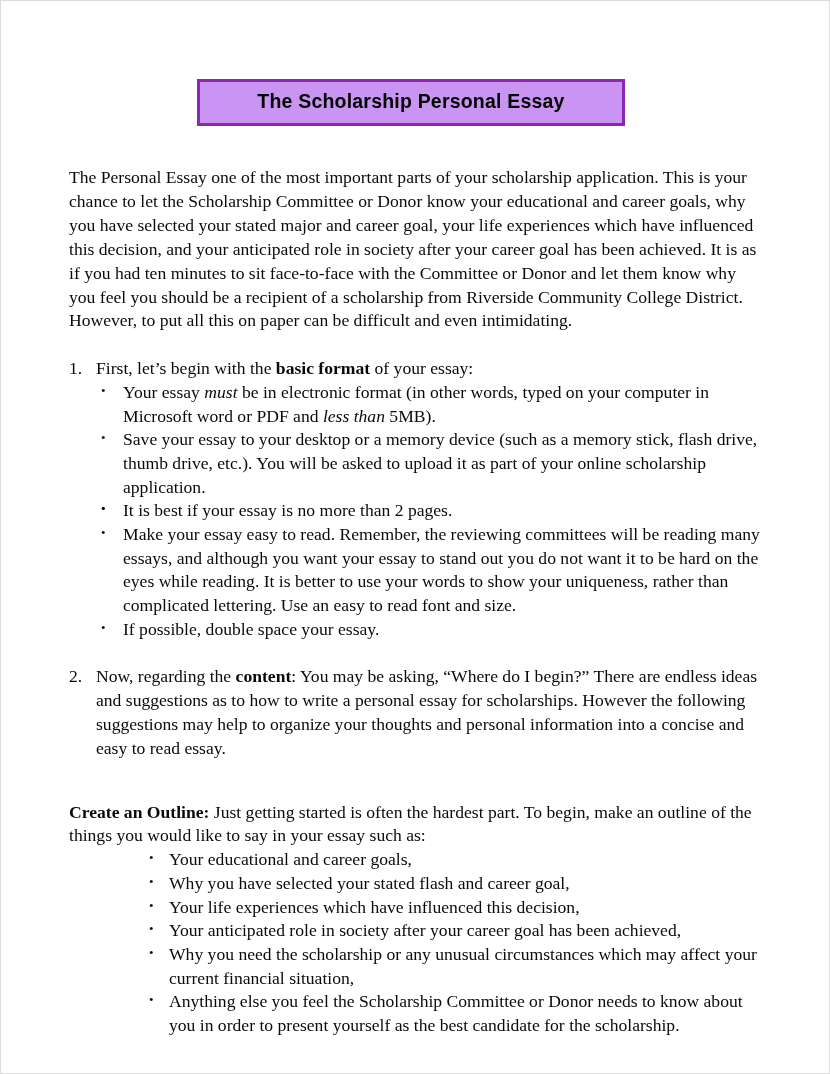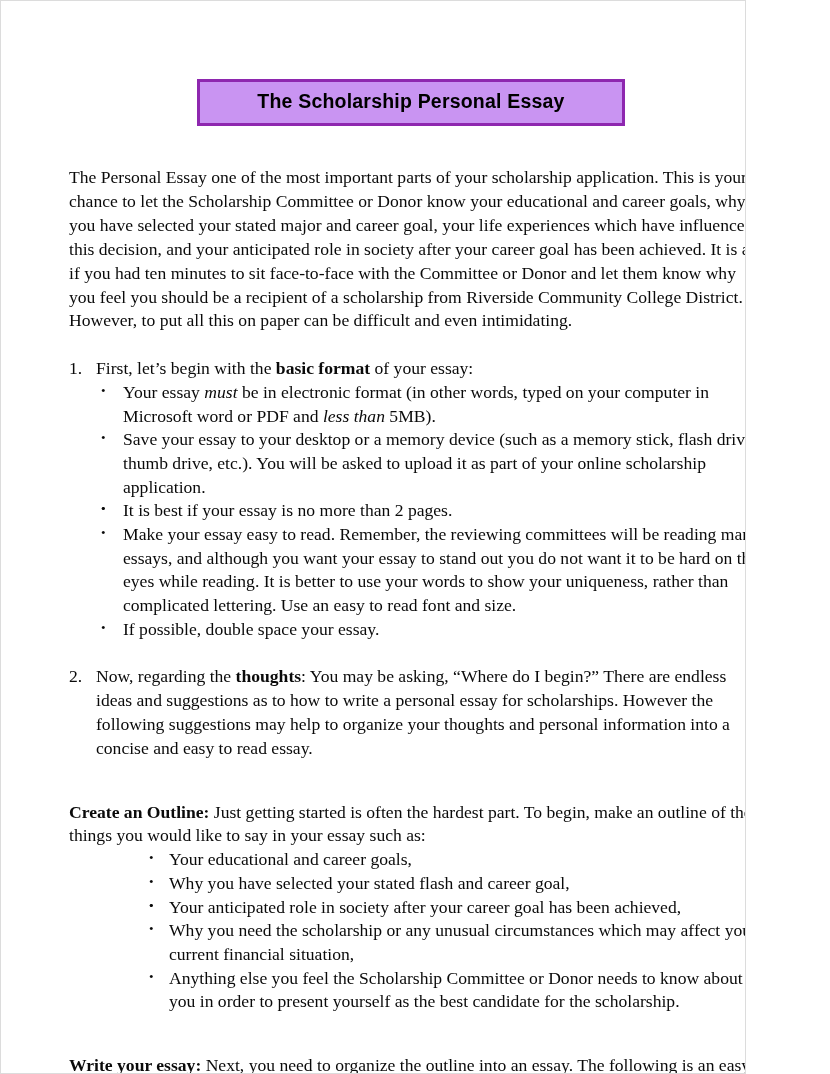--- a/index.html
+++ b/index.html
@@ -2,21 +2,21 @@
 <html><head>
 <meta charset="utf-8">
 <style>
   html, body {
     margin: 0;
     padding: 0;
     background: #ffffff;
   }
   .page {
     position: relative;
-    width: 746px;
+    width: 830px;
     height: 1074px;
     box-sizing: border-box;
     background: #ffffff;
     border: 1px solid #dcdcdc;
     overflow: hidden;
     font-family: "Liberation Serif", "DejaVu Serif", serif;
     color: #0a0a0a;
   }
   .content {
     position: absolute;
@@ -128,31 +128,31 @@
         <li><span class="dot">•</span><span>Your essay </span><i>must</i><span> be in electronic format (in other words, typed on your computer in Microsoft word or PDF and </span><i>less than</i><span> 5MB).</span></li>
         <li><span class="dot">•</span><span>Save your essay to your desktop or a memory device (such as a memory stick, flash drive, thumb drive, etc.). You will be asked to upload it as part of your online scholarship application.</span></li>
         <li><span class="dot">•</span></li>
         <li><span class="dot">•</span><span>It is best if your essay is no more than 2 pages.</span></li>
         <li><span class="dot">•</span><span>Make your essay easy to read. Remember, the reviewing committees will be reading many essays, and although you want your essay to stand out you do not want it to be hard on the eyes while reading. It is better to use your words to show your uniqueness, rather than complicated lettering. Use an easy to read font and size.</span></li>
         <li><span class="dot">•</span><span>If possible, double space your essay.</span></li>
       </ul>
 
     <div class="num-item">
       <span class="marker">2.</span>
-      <span>Now, regarding the </span><b>thoughts</b><span>: You may be asking, “Where do I begin?” There are endless ideas and suggestions as to how to write a personal essay for scholarships. However the following suggestions may help to organize your thoughts and personal information into a concise and easy to read essay.</span>
+      <span>Now, regarding the </span><b>content</b><span>: You may be asking, “Where do I begin?” There are endless ideas and suggestions as to how to write a personal essay for scholarships. However the following suggestions may help to organize your thoughts and personal information into a concise and easy to read essay.</span>
     </div>
 
     <div class="para">
       <b>Create an Outline:</b><span> Just getting started is often the hardest part. To begin, make an outline of the things you would like to say in your essay such as:</span>
     </div>
 
     <ul class="bullets deep" id="outline-bullets">
         <li><span class="dot">•</span><span>Your educational and career goals,</span></li>
         <li><span class="dot">•</span><span>Why you have selected your stated flash and career goal,</span></li>
-        <li><span class="dot">•</span></li>
+        <li><span class="dot">•</span><span>Your life experiences which have influenced this decision,</span></li>
         <li><span class="dot">•</span><span>Your anticipated role in society after your career goal has been achieved,</span></li>
         <li><span class="dot">•</span><span>Why you need the scholarship or any unusual circumstances which may affect your current financial situation,</span></li>
         <li><span class="dot">•</span><span>Anything else you feel the Scholarship Committee or Donor needs to know about you in order to present yourself as the best candidate for the scholarship.</span></li>
       </ul>
 
     <div class="para">
       <b>Write your essay:</b><span> Next, you need to organize the outline into an essay. The following is an easy guide to help you arrange your ideas and thoughts into a well thought out essay.</span>
     </div>
 
   </div>

